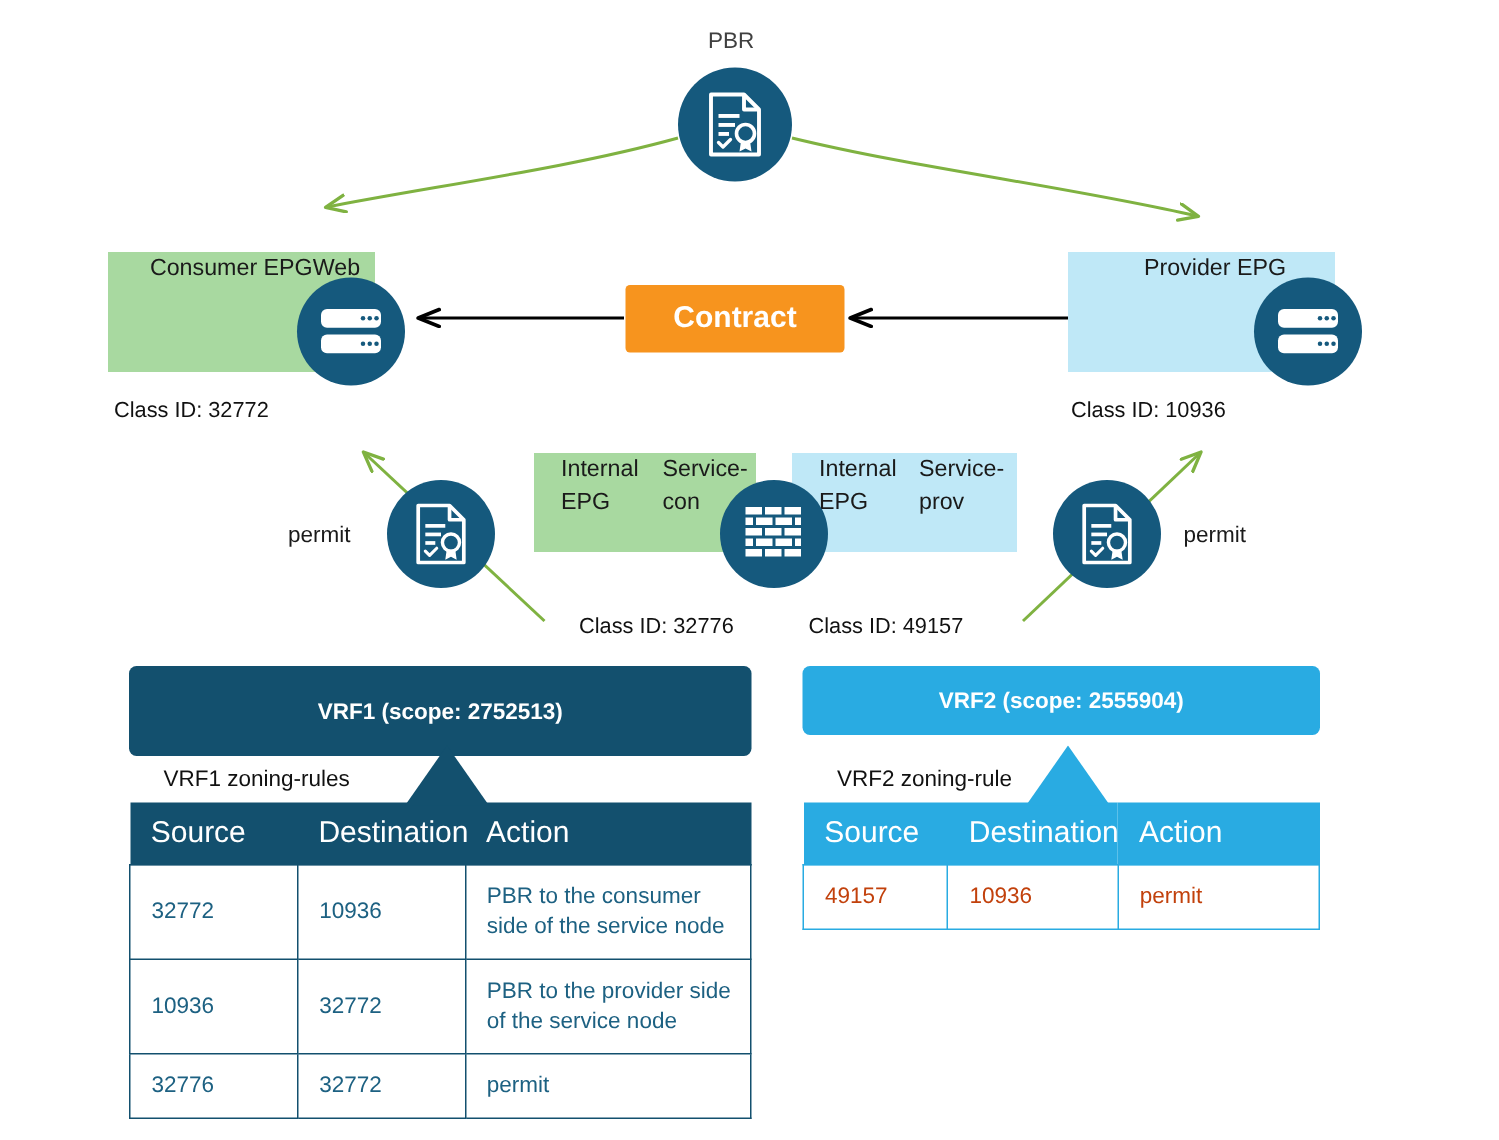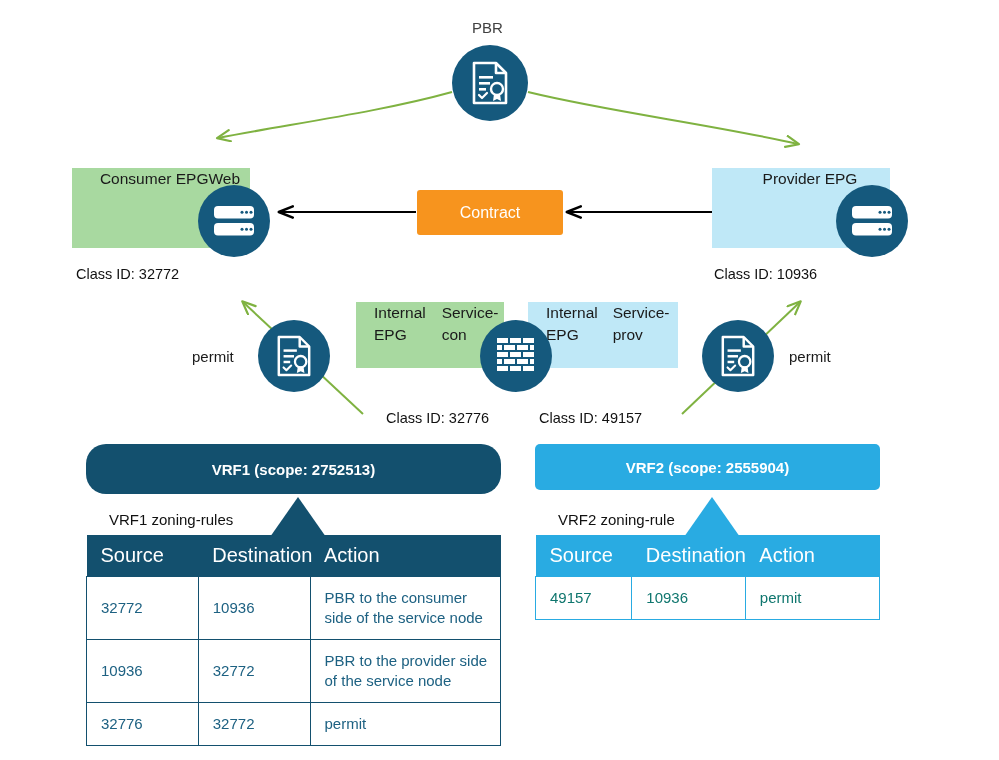--- a/index.html
+++ b/index.html
@@ -63,22 +63,22 @@
 
   
   .contract {
     position: absolute;
     background: #f7941e;
     border-radius: 3px;
     display: flex;
     align-items: center;
     justify-content: center;
     color: #ffffff;
-    font-weight: normal;
-    font-size: 16px;
+    font-weight: bold;
+    font-size: 20px;
     z-index: 4;
   }
 
   
   .permit-label {
     position: absolute;
     font-size: 15px;
     color: #1a1a1a;
     z-index: 4;
     white-space: nowrap;
@@ -131,21 +131,21 @@
     line-height: 1.33;
   }
 
   
   #vrf1-table th { background: #13506e; }
   #vrf1-table td { color: #1d6182; border: 1.5px solid #13506e; }
   #vrf1-table thead tr th { border: none; }
 
   
   #vrf2-table th { background: #29abe2; }
-  #vrf2-table td { color: #0f766e; border: 1.5px solid #29abe2; }
+  #vrf2-table td { color: #c2410c; border: 1.5px solid #29abe2; }
   #vrf2-table thead tr th { border: none; }
 
   .tri { position: absolute; z-index: 4; }
 </style>
 </head>
 <body>
 
 <div id="stage">
 
   <svg class="overlay" viewBox="0 0 999 760">
@@ -297,21 +297,21 @@
         <rect x="9" y="21" width="11" height="2.6" fill="#fff"></rect>
         <rect x="9" y="27" width="7" height="2.6" fill="#fff"></rect>
         <circle cx="27" cy="28" r="6" fill="none" stroke="#fff" stroke-width="2.4"></circle>
         <path d="M24,33 L23,40 L27,38 L31,40 L30,33" fill="#fff"></path>
         <path d="M9,34 l3,3 l5,-5" fill="none" stroke="#fff" stroke-width="2.2" stroke-linecap="round" stroke-linejoin="round"></path>
       </svg>
     </span>
   </div>
   <div class="permit-label" style="left:789px; top:348px;">permit</div>
 
-  <div class="vrf-bar vrf1-bar" style="left:86px; top:444px; width:415px; height:50px;border-radius:20px;">VRF1 (scope: 2752513)</div>
+  <div class="vrf-bar vrf1-bar" style="left:86px; top:444px; width:415px; height:60px;">VRF1 (scope: 2752513)</div>
 
   <div class="vrf-caption" style="left:86px; top:511px;">VRF1 zoning-rules</div>
 
   <svg class="tri" style="left:268px; top:497px;" width="60" height="42" viewBox="0 0 60 42">
     <polygon points="30,0 58,40 2,40" fill="#13506e"></polygon>
   </svg>
 
   <table class="rules-table" id="vrf1-table" style="left:86px; top:535px; width:415px;">
     <colgroup>
         <col style="width:27%">

